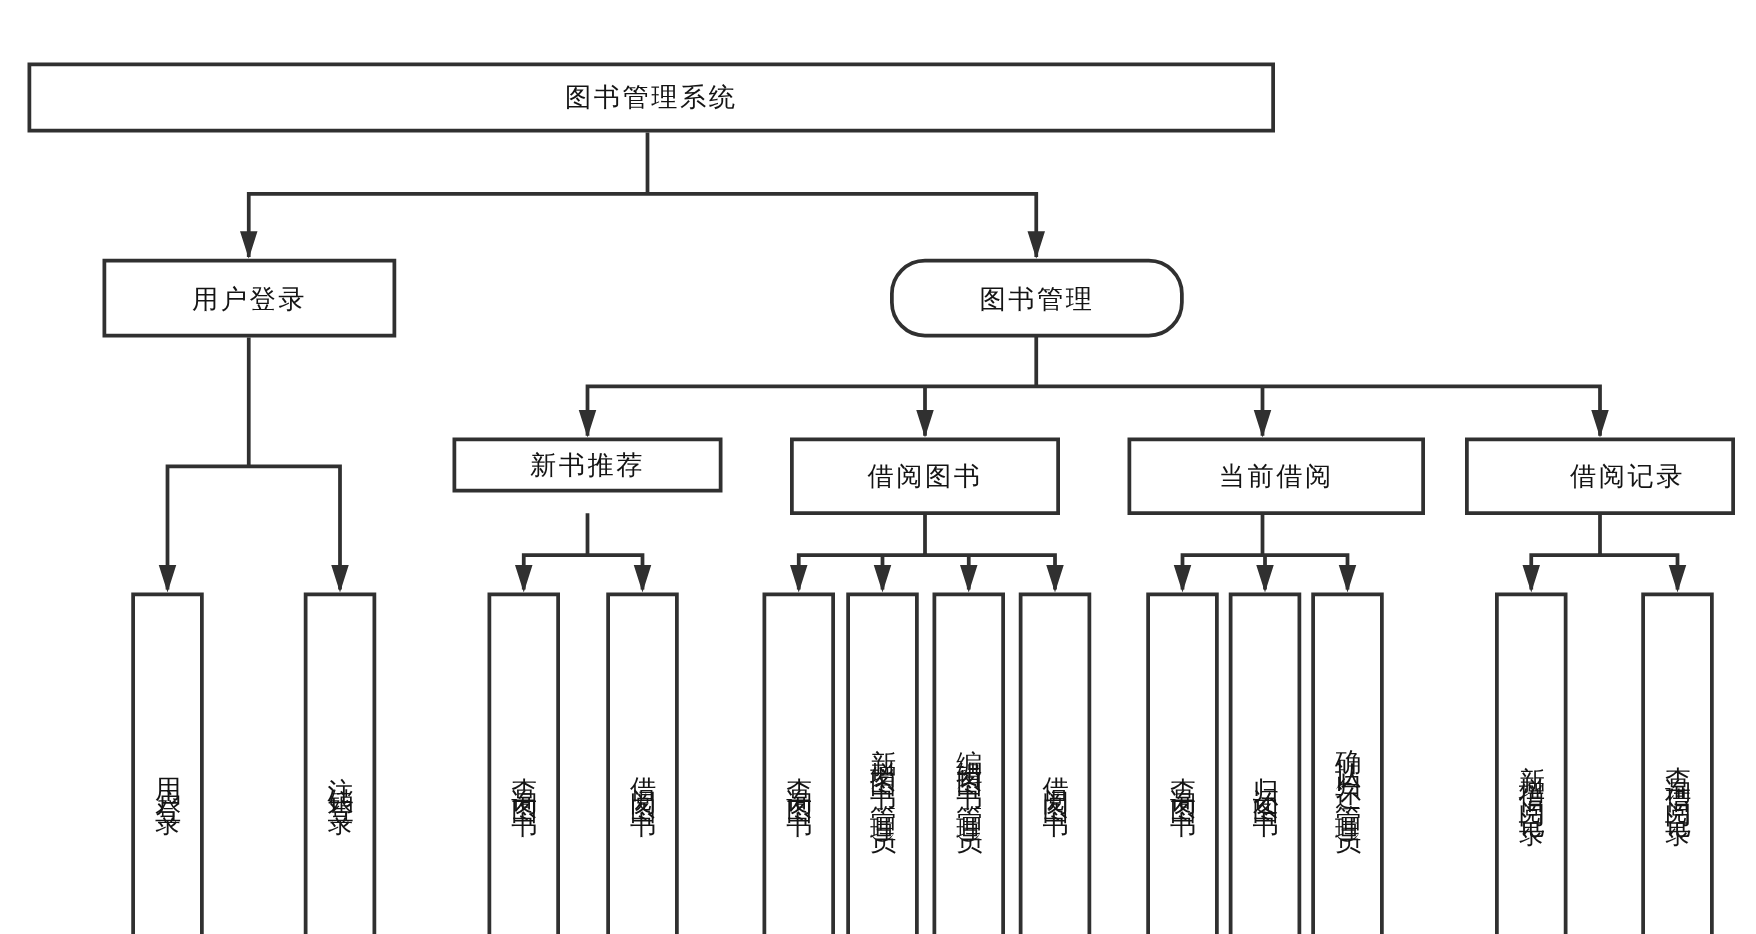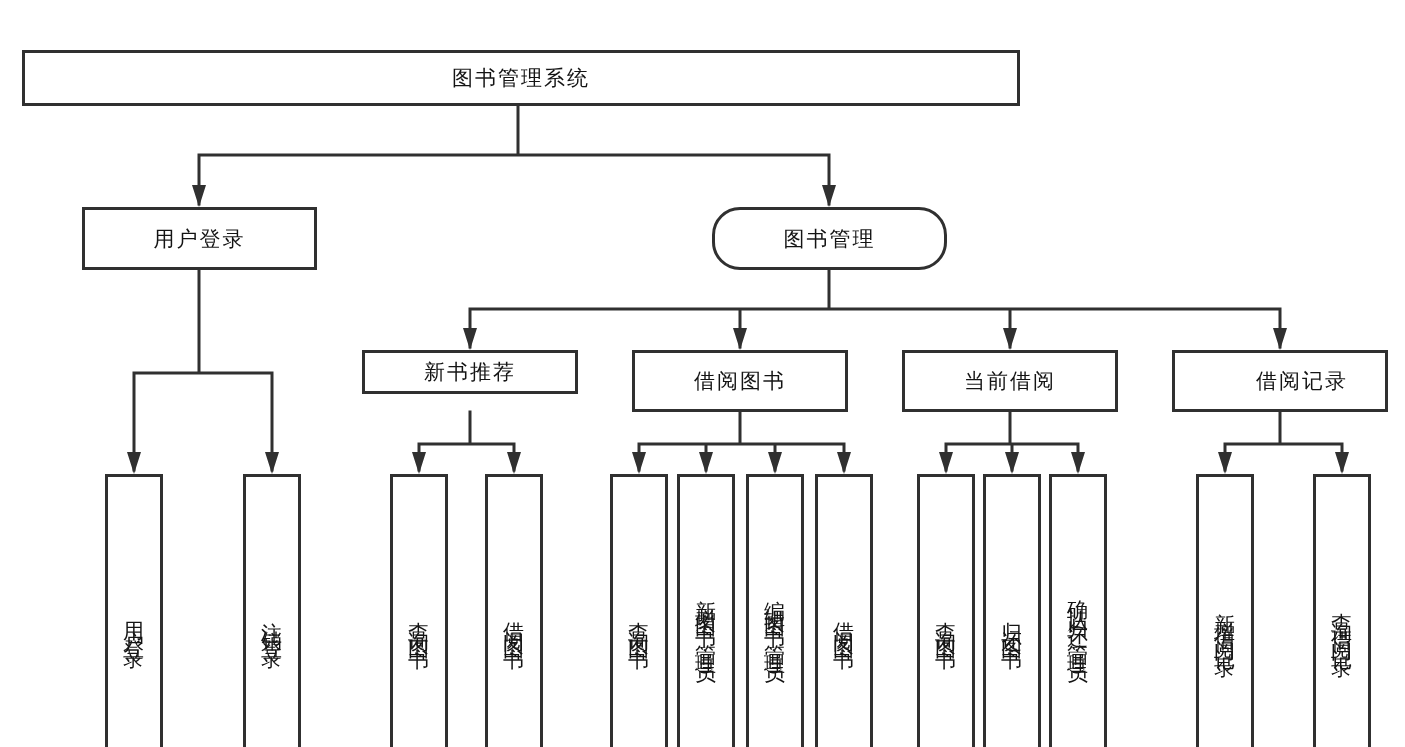--- a/index.html
+++ b/index.html
@@ -38,21 +38,21 @@
     color: #141414;
     letter-spacing: 9px;
     line-height: 1;
     white-space: nowrap;
   }
   #root { left: 22px;  top: 13px;  width: 998px; height: 56px; }
   #l2a  { left: 82px;  top: 170px; width: 235px; height: 63px; }
   #l2b  { left: 712px; top: 170px; width: 235px; height: 63px; border-radius: 28px; }
   #l3a  { left: 362px;  top: 313px; width: 216px; height: 44px; }
   #l3b  { left: 632px;  top: 313px; width: 216px; height: 62px; }
-  #l3c  { left: 902px;  top: 313px; width: 216px; height: 62px; }
+  #l3c  { left: 902px;  top: 313px; width: 238px; height: 62px; }
   #l3d  { left: 1172px; top: 313px; width: 216px; height: 62px; padding-left: 44px; }
   .leaf { top: 437px; width: 58px; height: 298px; }
   .watermark {
     position: absolute;
     left: 1185px;
     top: 712px;
     font-size: 21px;
     color: #b9b9b9;
     letter-spacing: 0.5px;
     white-space: nowrap;

